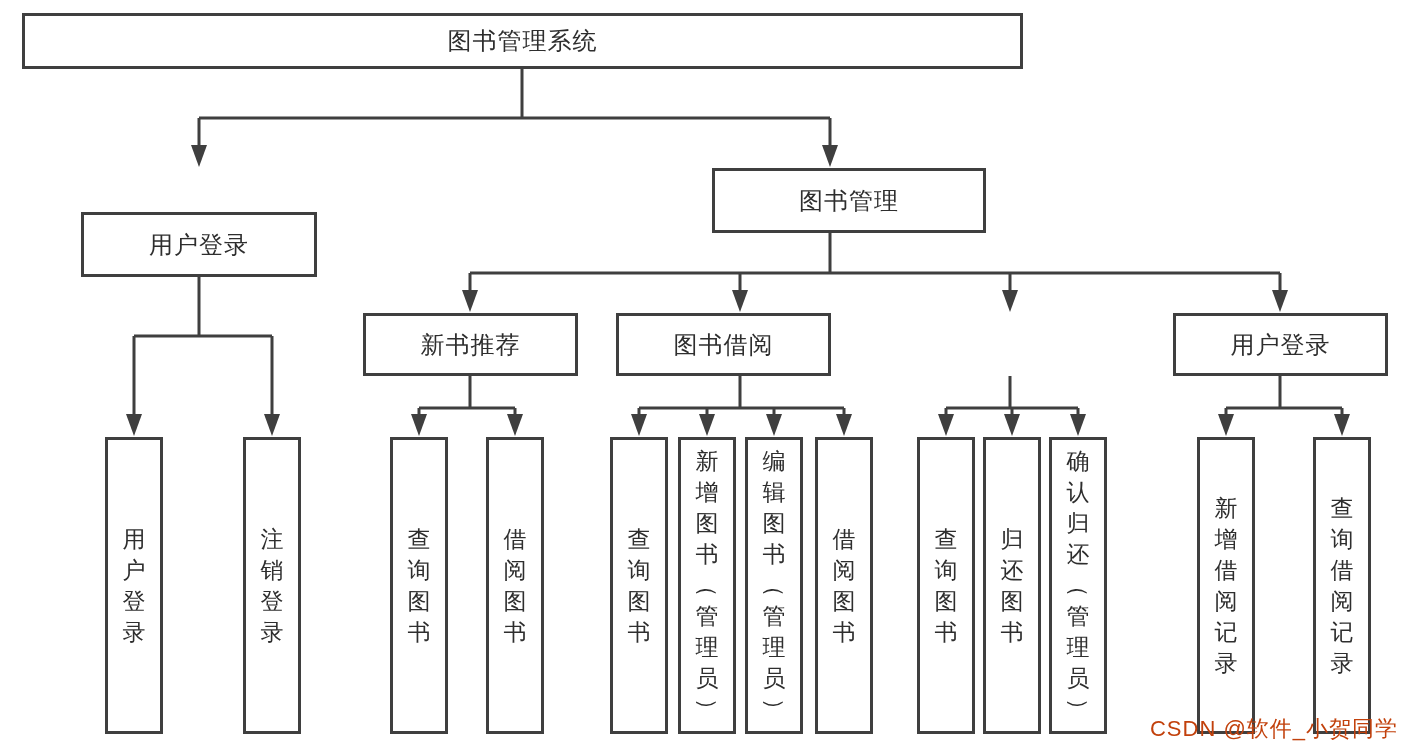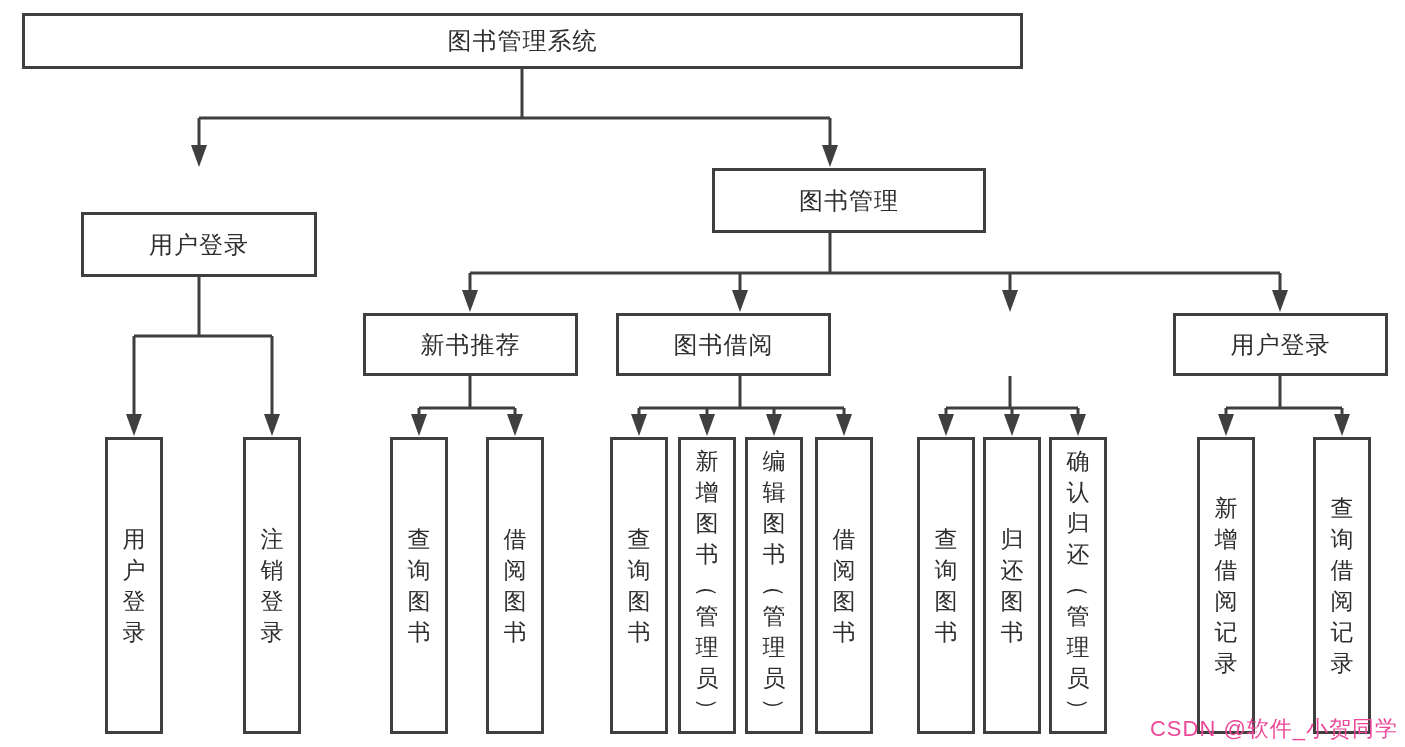--- a/index.html
+++ b/index.html
@@ -51,21 +51,21 @@
     text-align: center;
   }
   .vtext .vchar.rot {
     transform: rotate(90deg);
   }
   .watermark {
     position: absolute;
     top: 714px;
     right: 7px;
     font-size: 22px;
-    color: #ec4899;
+    color: #c2410c;
     letter-spacing: 1px;
     z-index: 3;
     white-space: nowrap;
   }
   
   .b-root   { left: 22px;   top: 13px;  width: 1001px; height: 56px; }
   .b-login  { left: 81px;   top: 168px; width: 236px;  height: 65px; margin-top: 44px; }
   .b-mgmt   { left: 712px;  top: 168px; width: 274px;  height: 65px; }
   .b-l3     { top: 313px; width: 215px; height: 63px; }
   .b-l3-1   { left: 363px; }

